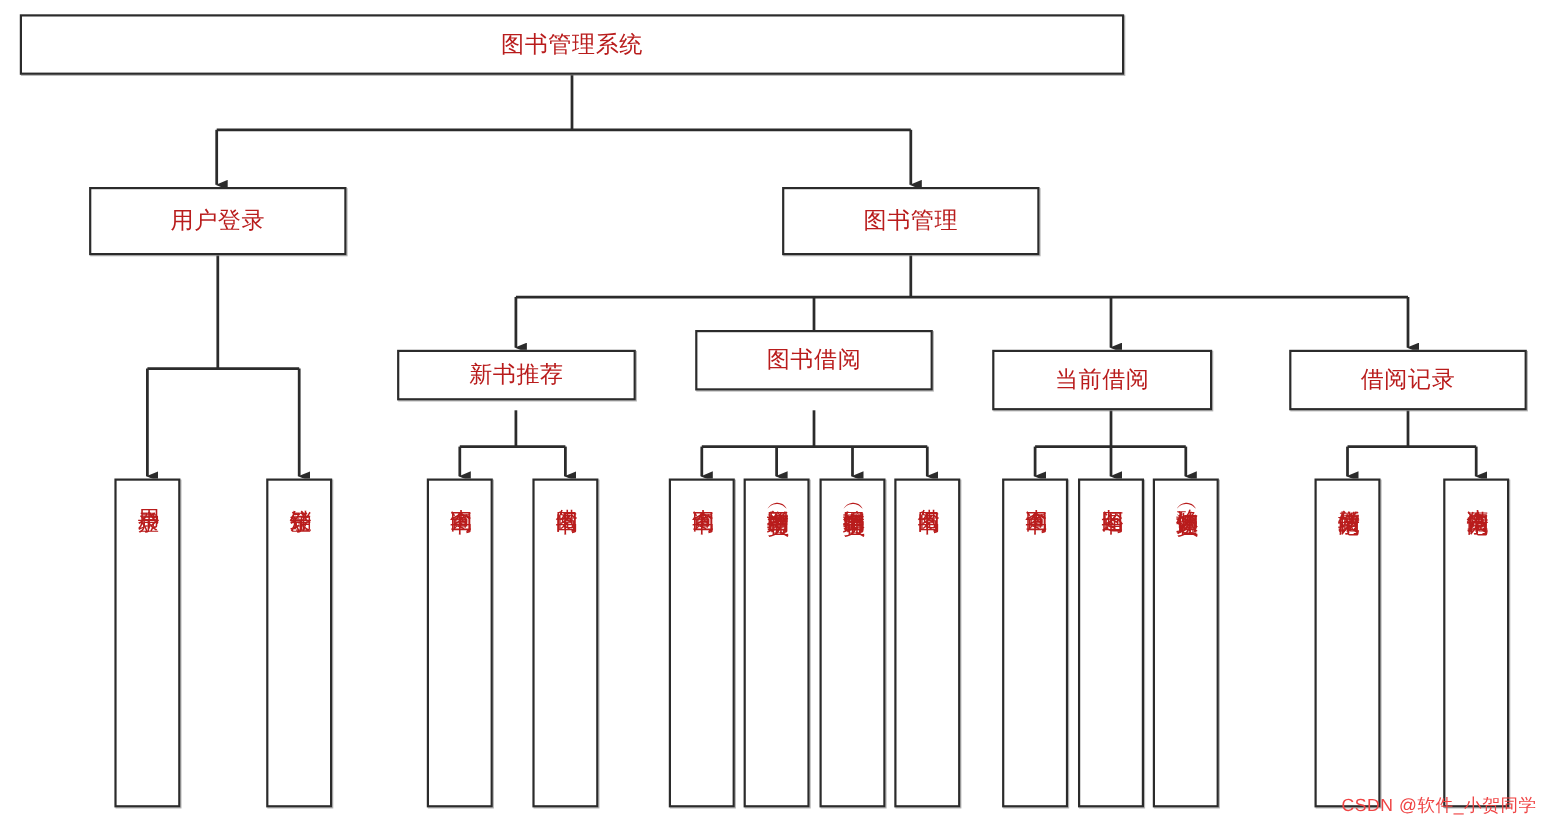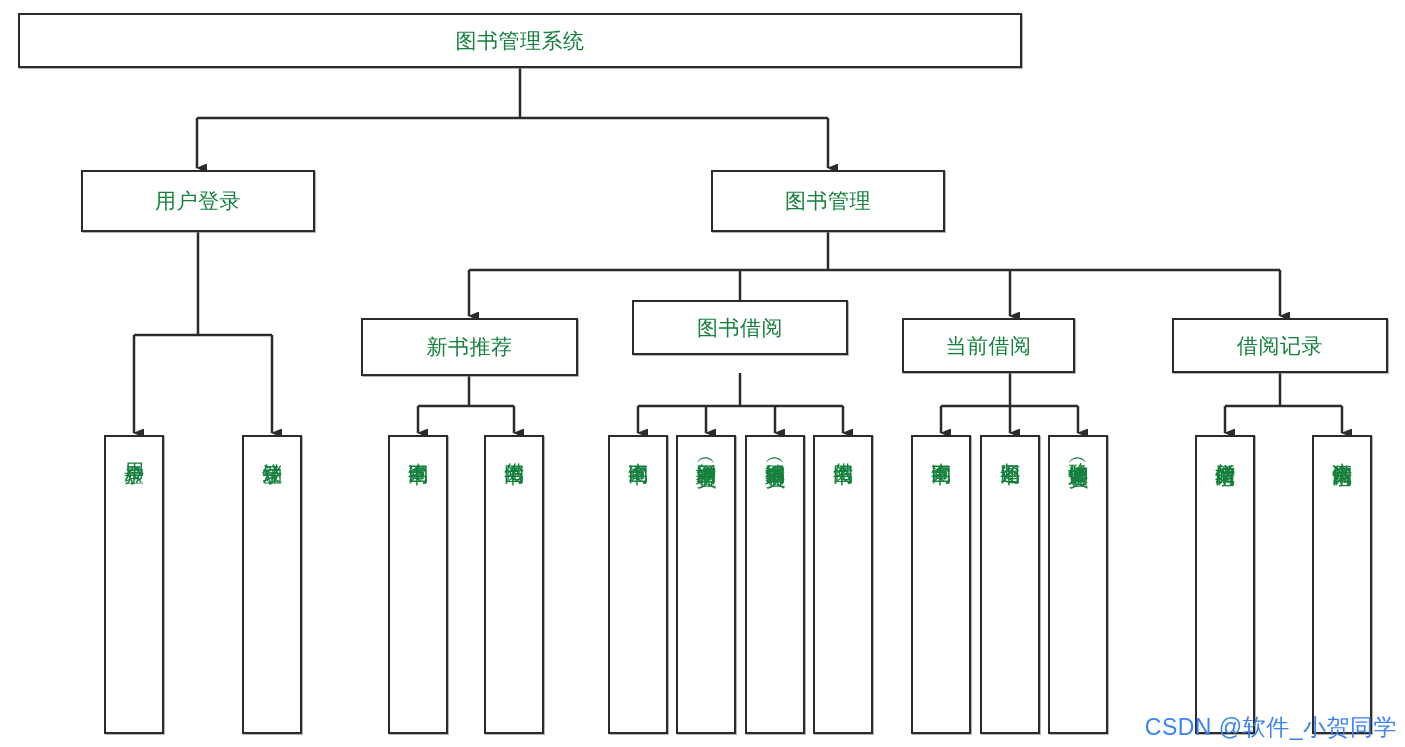--- a/index.html
+++ b/index.html
@@ -32,43 +32,43 @@
     background: #ffffff;
     border: 2px solid #2b2b2b;
     display: flex;
     align-items: center;
     justify-content: center;
     box-shadow: 1px 1px 0 rgba(120,120,120,0.55);
   }
   .node .label {
     font-size: 21px;
     line-height: 1.12;
-    color: #15803d;
+    color: #b91c1c;
     letter-spacing: 0.5px;
     text-align: center;
     white-space: nowrap;
   }
   .node.vertical {
     align-items: flex-start;
     padding-top: 10px;
   }
   .node.vertical .label {
     writing-mode: vertical-rl;
     text-orientation: upright;
     white-space: nowrap;
     font-size: 20px;
     line-height: 1.18;
     letter-spacing: 1px;
   }
   #watermark {
     position: absolute;
     right: 8px;
     bottom: 4px;
-    font-size: 23px;
-    color: #3b82f6;
+    font-size: 16px;
+    color: #ef4444;
     letter-spacing: 0.5px;
     white-space: nowrap;
   }
 </style>
 </head>
 <body>
 
 <div id="diagram-canvas">
 
   <svg id="connector-layer" viewBox="0 0 1405 747" width="1405" height="747" xmlns="http://www.w3.org/2000/svg">
@@ -117,27 +117,27 @@
   <div id="nodes-layer">
       <div class="node" style="left: 18px; top: 13px; width: 1004px; height: 55px;">
         <span class="label">图书管理系统</span>
       </div>
       <div class="node" style="left: 81px; top: 170px; width: 234px; height: 62px;">
         <span class="label">用户登录</span>
       </div>
       <div class="node" style="left: 711px; top: 170px; width: 234px; height: 62px; justify-content: center;">
         <span class="label">图书管理</span>
       </div>
-      <div class="node" style="left: 361px; top: 318px; width: 217px; height: 58px;">
+      <div class="node" style="left: 361px; top: 318px; width: 217px; height: 46px;">
         <span class="label">新书推荐</span>
       </div>
       <div class="node" style="left: 632px; top: 300px; width: 216px; height: 55px;">
         <span class="label">图书借阅</span>
       </div>
-      <div class="node" style="left: 902px; top: 318px; width: 173px; height: 55px;">
+      <div class="node" style="left: 902px; top: 318px; width: 200px; height: 55px;">
         <span class="label">当前借阅</span>
       </div>
       <div class="node" style="left: 1172px; top: 318px; width: 216px; height: 55px;">
         <span class="label">借阅记录</span>
       </div>
       <div class="node vertical" style="left: 104px; top: 435px; width: 60px; height: 299px;">
         <span class="label">用户登录</span>
       </div>
       <div class="node vertical" style="left: 242px; top: 435px; width: 60px; height: 299px;">
         <span class="label">注销登录</span>

